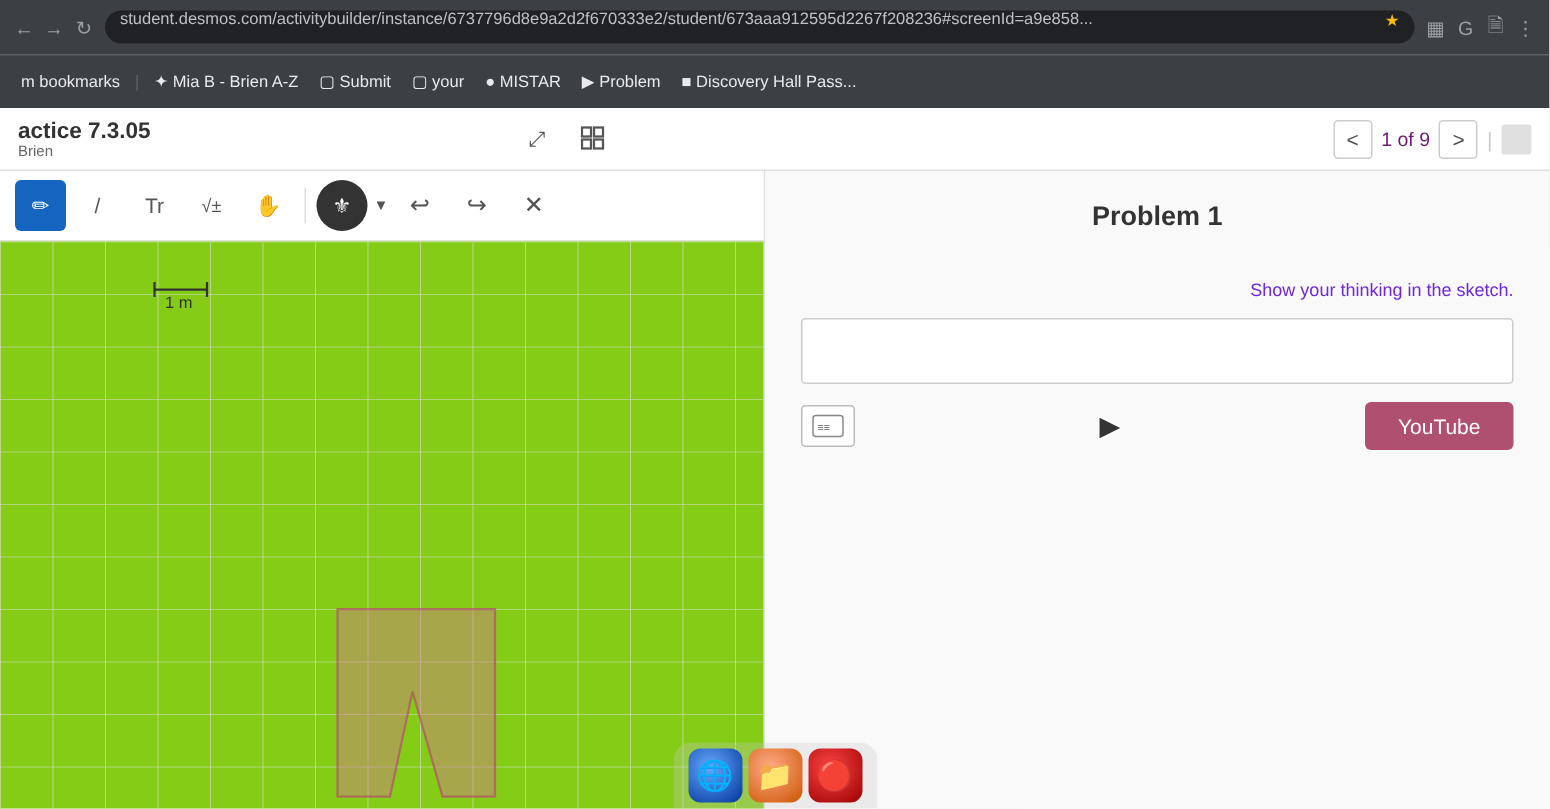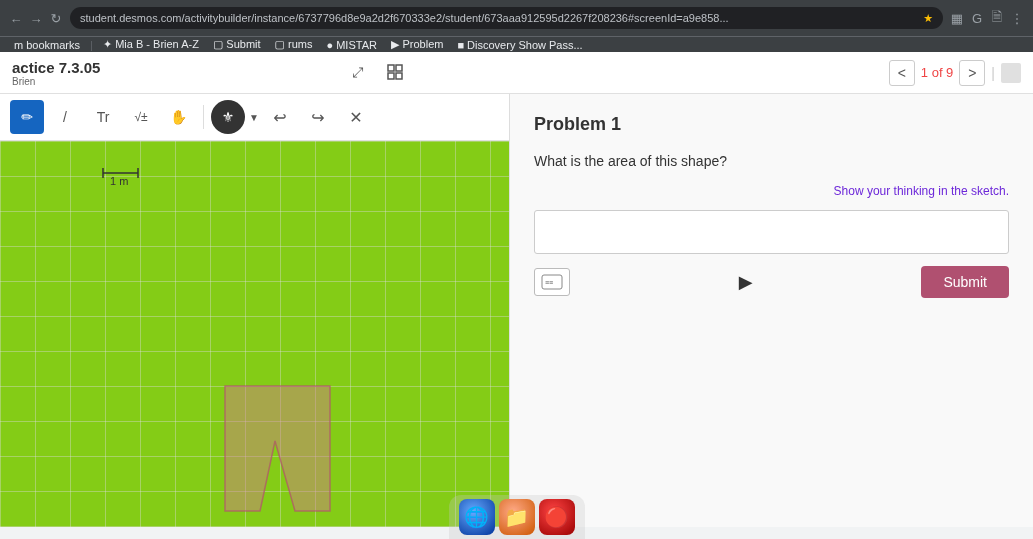--- a/index.html
+++ b/index.html
@@ -13,37 +13,37 @@
       align-items: center;
       padding: 0 8px;
       gap: 6px;
     }
     .browser-bar .url-bar {
       flex: 1;
       background: #202124;
       border-radius: 12px;
       height: 22px;
       display: flex;
-      align-items: center;
+      align-items: flex-start;
       padding: 0 10px;
       color: #bdc1c6;
       font-size: 11px;
       gap: 0;
     }
     .browser-icon-group {
       display: flex; gap: 4px; align-items: center;
     }
     .browser-icon {
       width: 16px; height: 16px; display: flex; align-items: center; justify-content: center;
       color: #9aa0a6; font-size: 13px;
     }
 
     
     .bookmarks-bar {
-      height: 16px;
+      height: 36px;
       background: #3c4043;
       border-top: 1px solid #5f6368;
       display: flex;
       align-items: center;
       padding: 0 8px;
       gap: 2px;
       color: #e8eaed;
       font-size: 11px;
     }
     .bookmark-item {
@@ -86,21 +86,21 @@
     }
     .nav-controls {
       display: flex; align-items: center; gap: 6px; margin-left: auto;
     }
     .nav-btn {
       width: 26px; height: 26px; border: 1px solid #ccc; background: #fff;
       display: flex; align-items: center; justify-content: center;
       cursor: pointer; border-radius: 3px; font-size: 14px; color: #555;
     }
     .page-indicator {
-      font-size: 13px; color: #ef4444;
+      font-size: 13px; color: #701a75;
     }
 
     
     .main-content {
       display: flex;
       height: calc(539px - 36px - 28px - 42px);
       background: #f5f5f5;
     }
 
     
@@ -165,21 +165,22 @@
       padding: 20px 24px;
       background: #f9f9f9;
       display: flex;
       flex-direction: column;
       gap: 12px;
     }
     .problem-title {
       font-size: 18px;
       font-weight: 600;
       color: #333;
-      margin-bottom: 4px;
+      margin-bottom: 19px;
+      text-align: center;
     }
     .problem-question {
       font-size: 14px;
       color: #333;
       line-height: 1.5;
     }
     .problem-instruction {
       font-size: 12px;
       color: #6d28d9;
       text-align: right;
@@ -259,24 +260,24 @@
     <div class="browser-icon">🗎</div>
     <div class="browser-icon">⋮</div>
   </div>
 </div>
 
 <div class="bookmarks-bar">
   <span class="bookmark-item">m bookmarks</span>
   <span class="bookmark-sep">|</span>
   <span class="bookmark-item">✦ Mia B - Brien A-Z</span>
   <span class="bookmark-item">▢ Submit</span>
-  <span class="bookmark-item">▢ rums</span>
+  <span class="bookmark-item">▢ your</span>
   <span class="bookmark-item">● MISTAR</span>
   <span class="bookmark-item">▶ Problem</span>
-  <span class="bookmark-item">■ <span>Discovery Show Pass...</span></span>
+  <span class="bookmark-item">■ <span>Discovery Hall Pass...</span></span>
 </div>
 
 <div class="app-header">
   <div style="display:flex;flex-direction:column;">
     <span class="app-title">actice 7.3.05</span>
     <span class="app-subtitle">Brien</span>
   </div>
   <div class="header-center" style="margin:0 auto;">
     <button class="header-btn">⤢</button>
     <button class="header-btn">
@@ -342,36 +343,35 @@
         <line x1="138" y1="27" x2="138" y2="37" stroke="#333" stroke-width="1.5"></line>
         <text x="110" y="44" font-size="11" fill="#333">1 m</text>
 
         <polygon points="225,245 330,245 330,370 295,370 275,300 260,370 225,370" fill="rgba(210,120,140,0.45)" stroke="rgba(180,80,110,0.7)" stroke-width="1.5"></polygon>
       </svg>
     </div>
   </div>
 
   <div class="right-panel">
     <div class="problem-title">Problem 1</div>
-    <div class="problem-question">What is the area of this shape?</div>
     <div class="problem-instruction">Show your thinking in the sketch.</div>
 
     <div>
       <input class="answer-box" type="text" style="">
     </div>
 
     <div class="answer-row">
       <button class="math-input-btn">
         <svg width="22" height="16" viewBox="0 0 22 16">
           <rect x="1" y="1" width="20" height="14" rx="2" fill="none" stroke="#888" stroke-width="1"></rect>
           <text x="4" y="11" font-size="7" fill="#555">≡≡</text>
         </svg>
       </button>
       <span class="cursor-indicator">▶</span>
-      <button class="submit-btn">Submit</button>
+      <button class="submit-btn">YouTube</button>
     </div>
   </div>
 
 </div>
 
 <div class="mac-dock">
   <div class="dock-item" style="background:radial-gradient(circle at 40% 35%, #6af, #039);">🌐</div>
   <div class="dock-item" style="background:radial-gradient(circle at 40% 35%, #fa8, #c50);">📁</div>
   <div class="dock-item" style="background:radial-gradient(circle at 40% 35%, #f44, #900);">🔴</div>
 </div>

